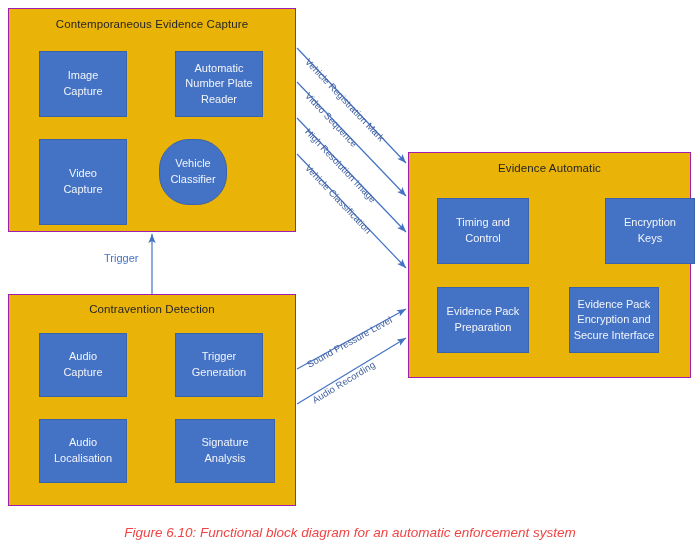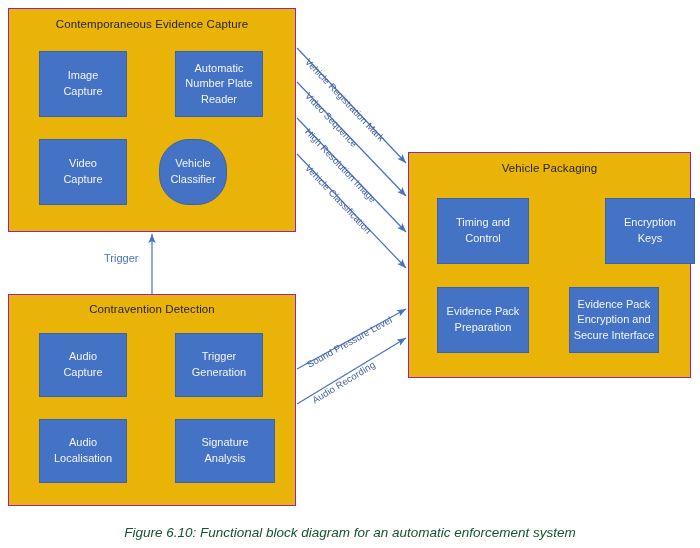--- a/index.html
+++ b/index.html
@@ -77,21 +77,21 @@
     white-space: nowrap;
   }
   #caption {
     position: absolute;
     left: 0;
     right: 0;
     bottom: 8px;
     text-align: center;
     font-style: italic;
     font-size: 13.5px;
-    color: #14532d;
+    color: #ef4444;
     font-family: "Liberation Sans", sans-serif;
   }
 </style>
 </head>
 <body>
 
 <div id="figure">
 
   <svg id="svg-layer" viewBox="0 0 700 548">
     <defs>
@@ -118,21 +118,21 @@
       <span>Image
 Capture</span>
     </div>
 
     <div class="block" style="left:166px; top:42px; width:88px; height:66px;">
       <span>Automatic
 Number Plate
 Reader</span>
     </div>
 
-    <div class="block" style="left:30px; top:130px; width:88px; height:66px;">
+    <div class="block" style="left:30px; top:130px; width:88px; height:86px;">
       <span>Video
 Capture</span>
     </div>
 
     <div class="block" style="left:150px; top:130px; width:68px; height:66px;border-radius:30px;">
       <span>Vehicle
 Classifier</span>
     </div>
   </div>
 
@@ -154,21 +154,21 @@
 Localisation</span>
     </div>
 
     <div class="block" style="left:166px; top:124px; width:100px; height:64px;">
       <span>Signature
 Analysis</span>
     </div>
   </div>
 
   <div class="group-box" style="left:408px; top:152px; width:283px; height:226px;">
-    <div class="group-title" style="top:9px;">Vehicle Packaging</div>
+    <div class="group-title" style="top:9px;">Evidence Automatic</div>
 
     <div class="block" style="left:28px; top:45px; width:92px; height:66px;">
       <span>Timing and
 Control</span>
     </div>
 
     <div class="block" style="left:160px; top:45px; width:90px; height:66px;margin-left:36px;">
       <span>Encryption
 Keys</span>
     </div>

